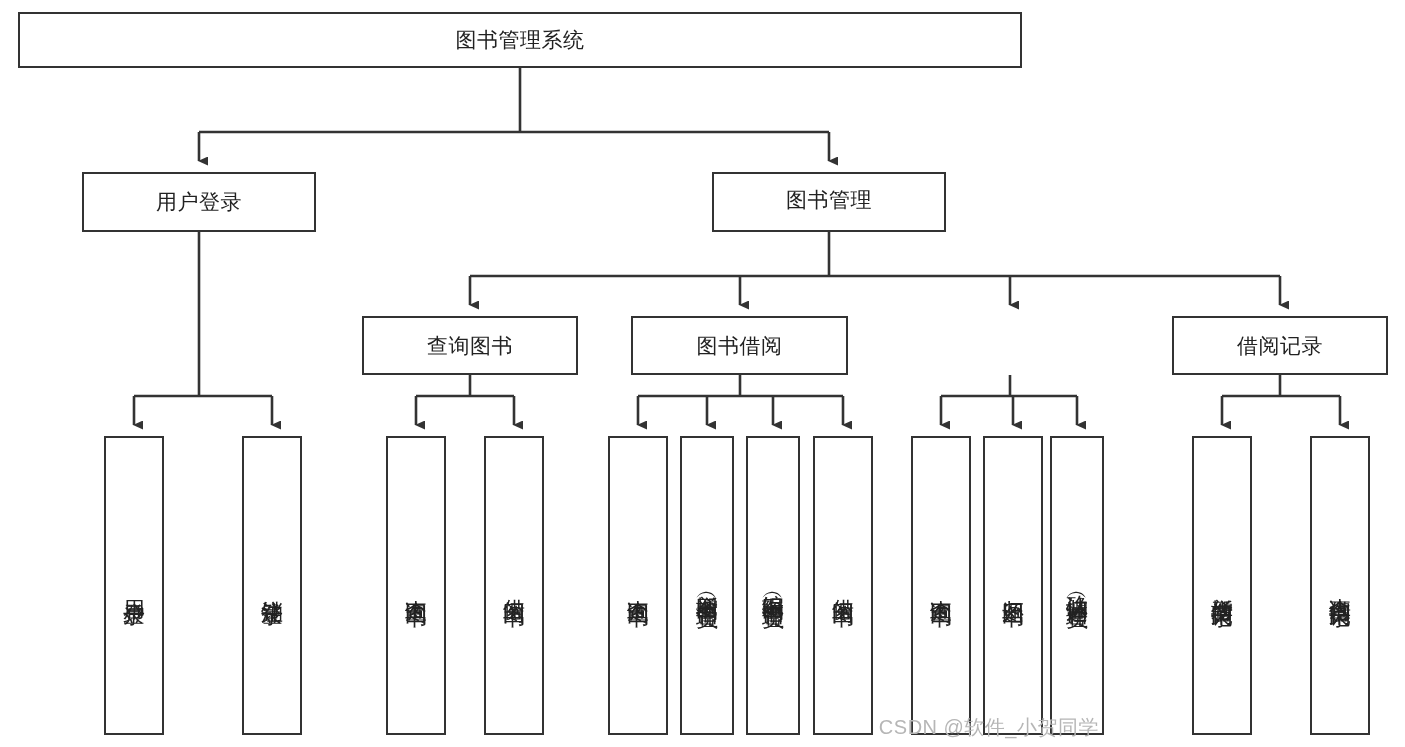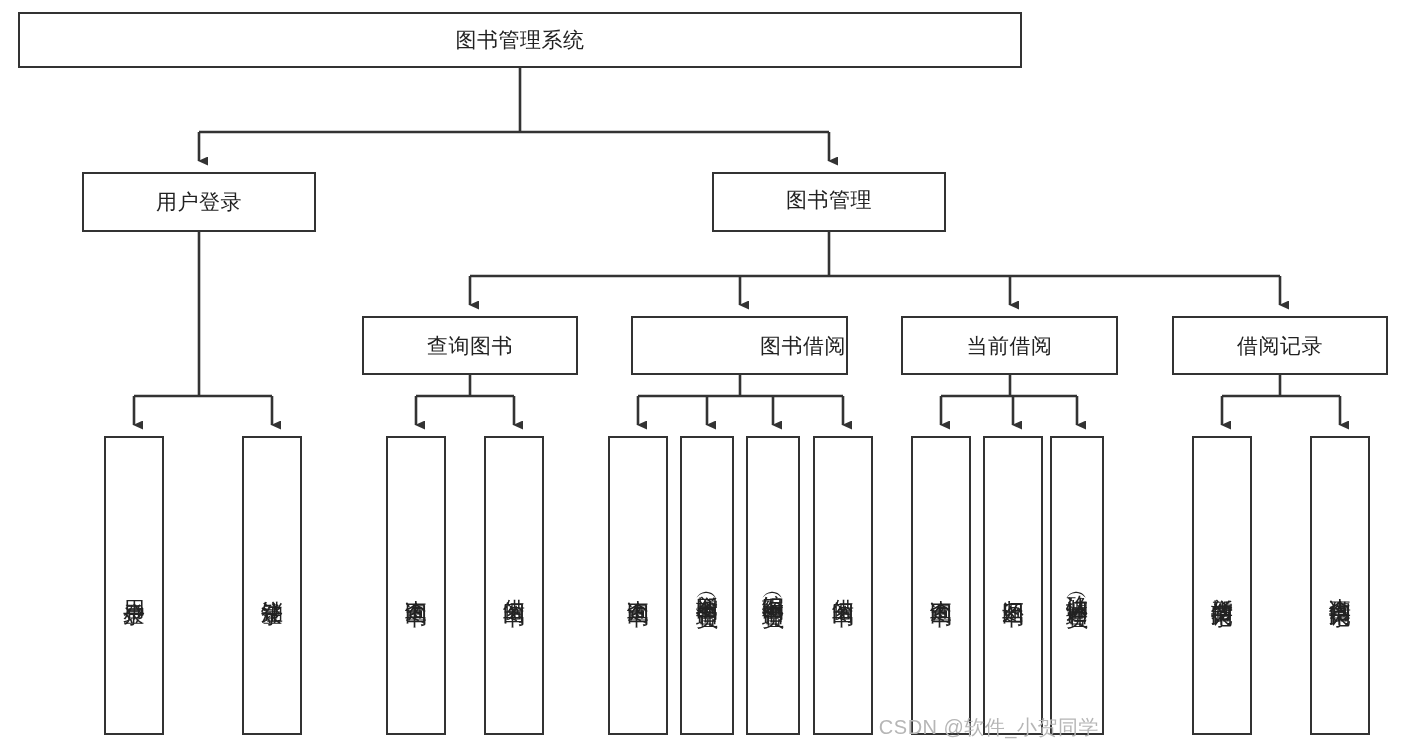--- a/index.html
+++ b/index.html
@@ -121,25 +121,22 @@
     </div>
     <div class="node" style="left: 82px; top: 172px; width: 234px; height: 60px;">
       <span class="label">用户登录</span>
     </div>
     <div class="node" style="left: 712px; top: 172px; width: 234px; height: 60px; font-family: Liberation Mono, monospace;">
       <span class="label">图书管理</span>
     </div>
     <div class="node" style="left: 362px; top: 316px; width: 216px; height: 59px;">
       <span class="label">查询图书</span>
     </div>
-    <div class="node" style="left: 631px; top: 316px; width: 217px; height: 59px; justify-content: flex-end;">
+    <div class="node" style="left: 631px; top: 316px; width: 217px; height: 59px;">
       <span class="label">图书借阅</span>
-    </div>
-    <div class="node" style="left: 901px; top: 316px; width: 217px; height: 59px;">
-      <span class="label">当前借阅</span>
     </div>
     <div class="node" style="left: 1172px; top: 316px; width: 216px; height: 59px;">
       <span class="label">借阅记录</span>
     </div>
     <div class="node leaf" style="left: 104px; top: 436px; width: 60px; height: 299px;">
       <span class="label">用户登录</span>
     </div>
     <div class="node leaf" style="left: 242px; top: 436px; width: 60px; height: 299px;">
       <span class="label">注销登录</span>
     </div>

